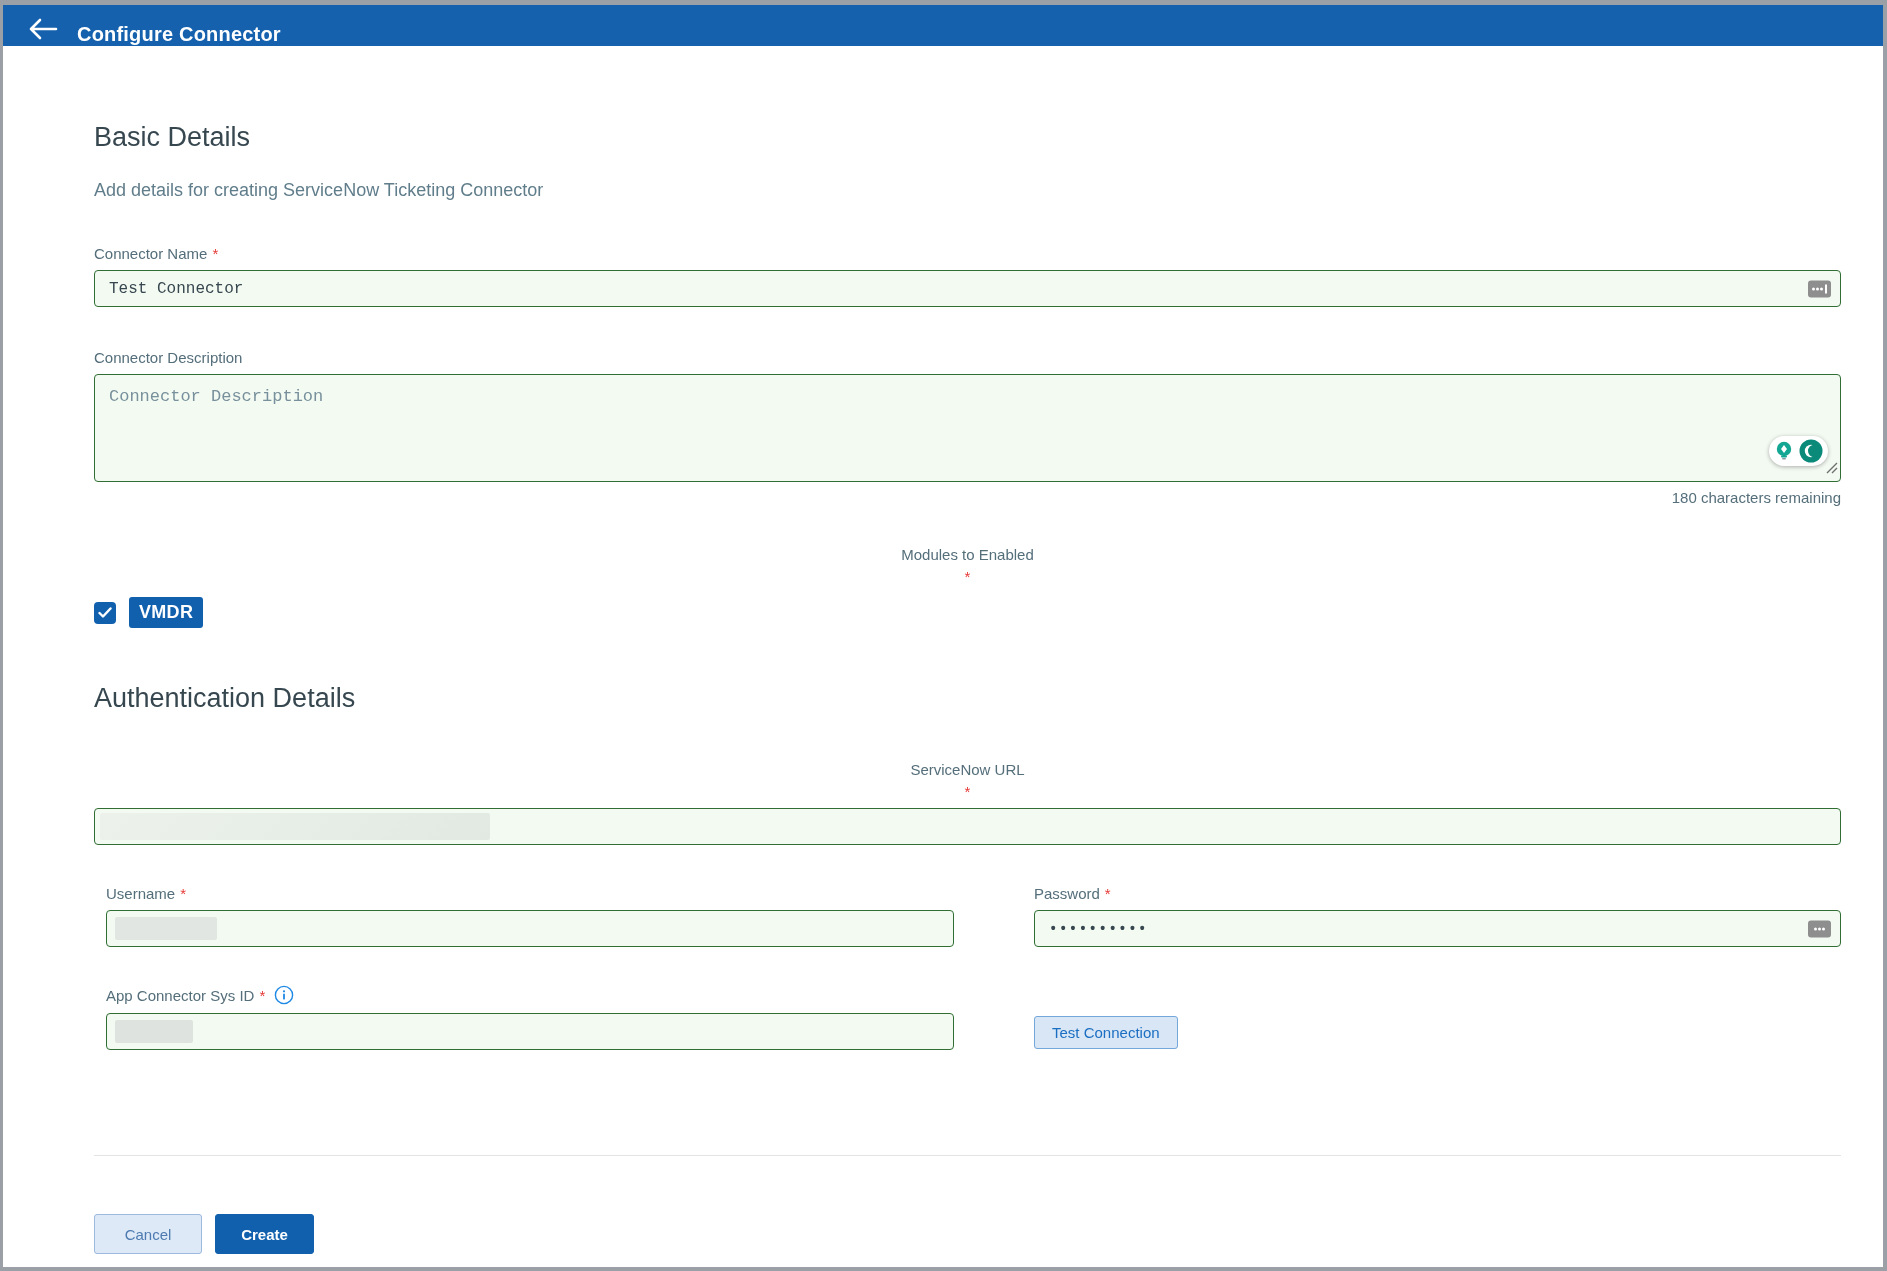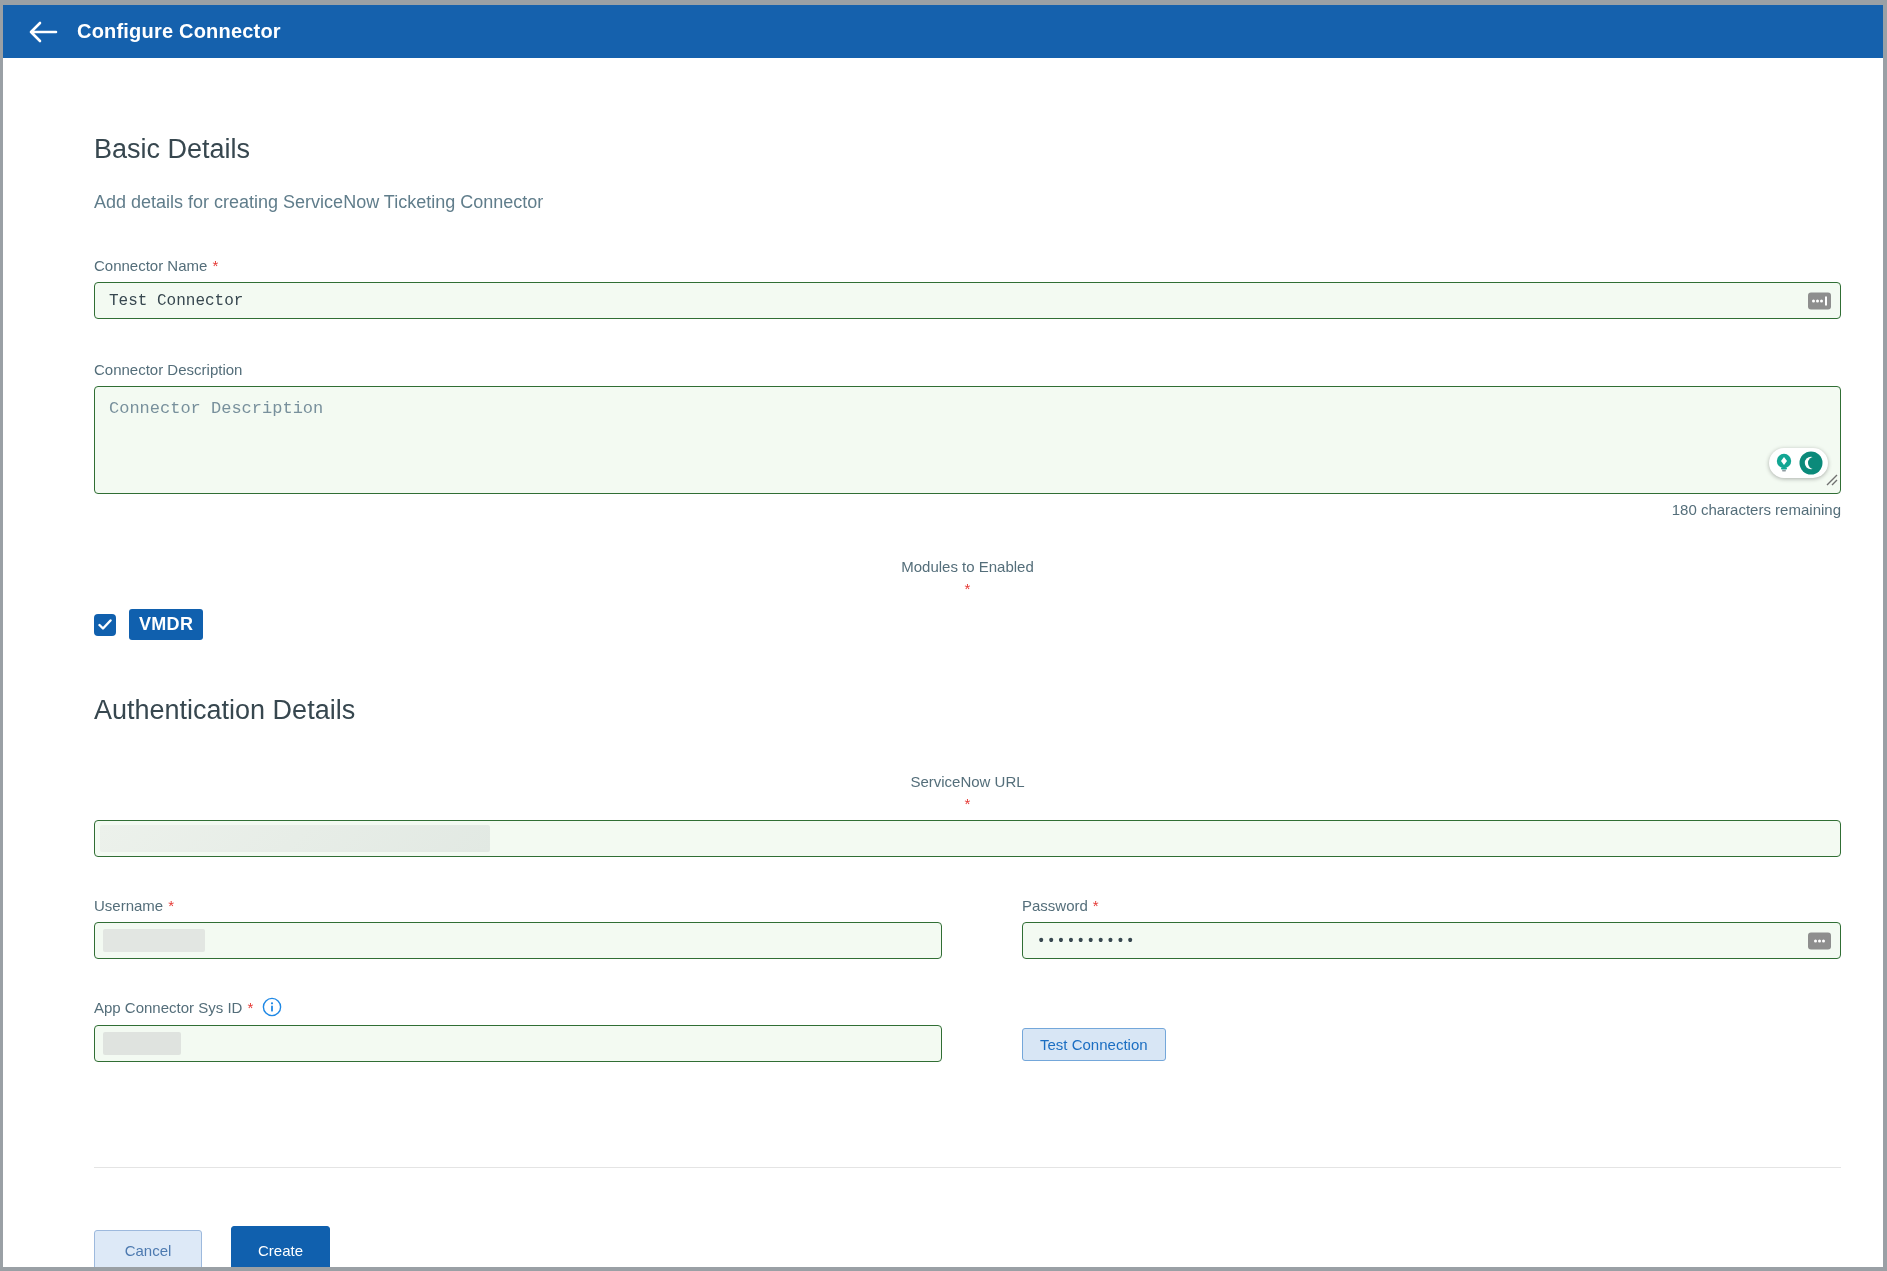--- a/index.html
+++ b/index.html
@@ -9,21 +9,21 @@
     background: #9aa0a5;
     font-family: "Liberation Sans", sans-serif;
     position: relative;
   }
   .page {
     position: absolute; left:3px; top:5px; right:4px; bottom:4px;
     background:#ffffff; overflow:hidden;
   }
   
   .header {
-    height:53px; background:#1561ad; display:flex; align-items:center;
+    height:41px; background:#1561ad; display:flex; align-items:flex-end;
     padding-left:23px;
   }
   .back-btn { width:34px; height:34px; display:flex; align-items:center; justify-content:center; cursor:pointer; }
   .header-title { color:#ffffff; font-size:20px; font-weight:700; margin-left:17px; letter-spacing:0.2px; }
   
   .content { padding:0 42px 0 91px; }
   .h1 { font-size:27px; color:#37474f; font-weight:400; }
   .h1.basic { margin-top:76px; }
   .h1.auth  { margin-top:55px; }
   .subtitle { margin-top:27px; font-size:18px; color:#607d8b; }
@@ -72,39 +72,39 @@
   .checkbox {
     width:22px; height:22px; background:#1060ae; border-radius:4px;
     display:flex; align-items:center; justify-content:center; cursor:pointer;
   }
   .module-badge {
     margin-left:13px; background:#1060ae; color:#ffffff; font-size:18px;
     font-weight:700; padding:5px 10px; border-radius:3px; letter-spacing:0.3px;
   }
   
   .form-row { display:flex; margin-top:40px; }
-  .col-left { width:848px; flex:0 0 848px; }
+  .col-left { width:848px; flex:0 0 848px;margin-left:12px; }
   .col-right { flex:1; margin-left:80px; }
   .info-icon { margin-left:4px; display:inline-flex; cursor:pointer; }
   .test-btn-wrap { margin-top:31px; }
   .test-btn {
     background:#d8e6f5; border:1px solid #74a7da; color:#1b6ec2;
     font-family:"Liberation Sans",sans-serif; font-size:15px;
     padding:7px 17px; border-radius:3px; cursor:pointer;
   }
   .divider { margin-top:105px; border:none; border-top:1px solid #e4e4e4; }
   .footer { margin-top:58px; display:flex; align-items:center; }
   .btn-cancel {
     width:108px; height:40px; background:#dde9f7; border:1px solid #9db9dd;
     color:#4d7ab0; font-size:15px; border-radius:3px; cursor:pointer;
     font-family:"Liberation Sans",sans-serif;
   }
   .btn-create {
-    width:99px; height:48px; margin-left:29px; background:#1060ae; border:1px solid #1060ae;
-    color:#ffffff; font-size:15px; font-weight:400; border-radius:3px; cursor:pointer;
+    width:99px; height:40px; margin-left:13px; background:#1060ae; border:1px solid #1060ae;
+    color:#ffffff; font-size:15px; font-weight:700; border-radius:3px; cursor:pointer;
     font-family:"Liberation Sans",sans-serif;
   }
 </style>
 </head>
 <body>
 
 <div class="page">
 
   <div class="header">
     <div class="back-btn">

